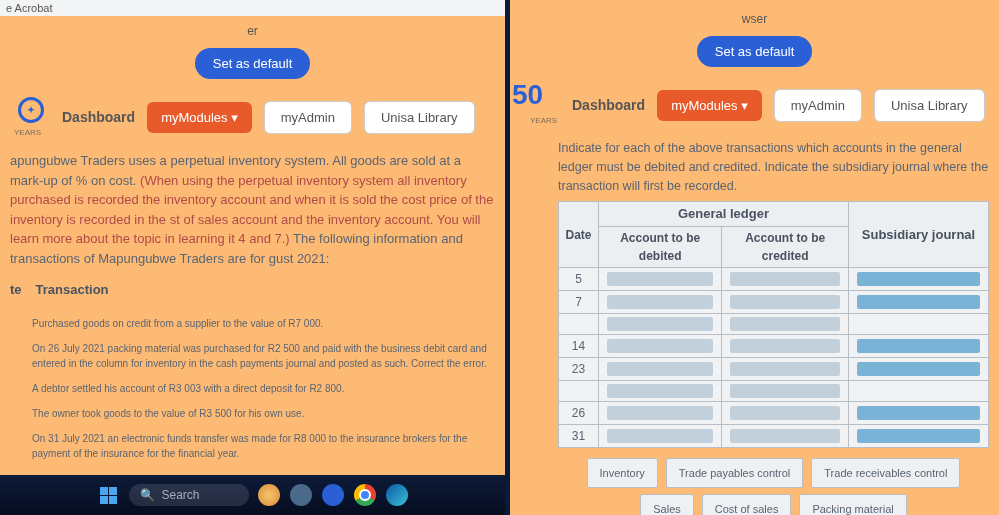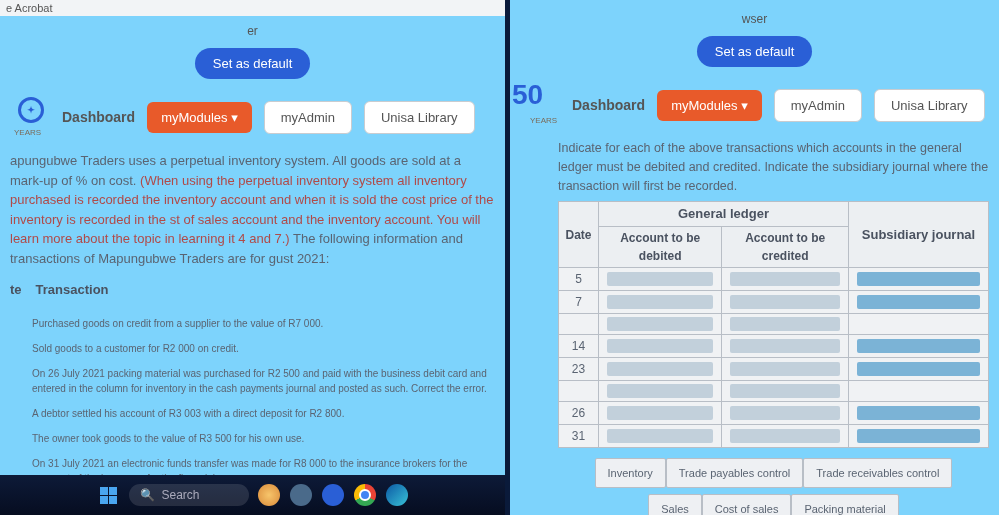--- a/index.html
+++ b/index.html
@@ -9,21 +9,21 @@
     width: 999px;
     height: 515px;
     overflow: hidden;
     position: relative;
     color: #4a5568;
   }
   .pane {
     position: absolute;
     top: 0;
     height: 515px;
-    background: #7dd3fc;
+    background: #fdba74;
     overflow: hidden;
   }
   .pane-left { left: 0; width: 505px; }
   .pane-right { left: 510px; width: 489px; }
   .divider {
     position: absolute;
     left: 505px;
     top: 0;
     width: 5px;
     height: 515px;
@@ -168,20 +168,21 @@
     display: block;
     height: 14px;
     background: #c2d0db;
     border-radius: 2px;
     margin: 1px 4px;
   }
   .slot.blue { background: #7bb3d6; }
 
   .chip-row {
     display: flex;
+    gap: 8px;
     margin-top: 10px;
     justify-content: center;
   }
   .chip {
     border: 1px solid #b8bec6;
     background: #eef0f3;
     padding: 6px 12px;
     font-size: 11px;
     color: #5a6472;
     border-radius: 2px;
@@ -258,21 +259,20 @@
       <span>apungubwe Traders uses a perpetual inventory system. All goods are sold at a mark-up of % on cost. </span>
       <span class="red-note">(When using the perpetual inventory system all inventory purchased is recorded the inventory account and when it is sold the cost price of the inventory is recorded in the st of sales account and the inventory account. You will learn more about the topic in learning it 4 and 7.)</span>
       <span> The following information and transactions of Mapungubwe Traders are for gust 2021:</span>
     </p>
     <div class="trans-head">
       <span>te</span>
       <span>Transaction</span>
     </div>
     <ul class="trans-list">
       <li>Purchased goods on credit from a supplier to the value of R7 000.</li>
-      <li>Sold goods to a customer for R2 000 on credit.</li>
       <li>On 26 July 2021 packing material was purchased for R2 500 and paid with the business debit card and entered in the column for inventory in the cash payments journal and posted as such. Correct the error.</li>
       <li>A debtor settled his account of R3 003 with a direct deposit for R2 800.</li>
       <li>The owner took goods to the value of R3 500 for his own use.</li>
       <li>On 31 July 2021 an electronic funds transfer was made for R8 000 to the insurance brokers for the payment of the insurance for the financial year.</li>
     </ul>
   </div>
   <div class="taskbar taskbar-left">
     <div class="tb-icon">
       <div class="win-logo">
           <span></span>

